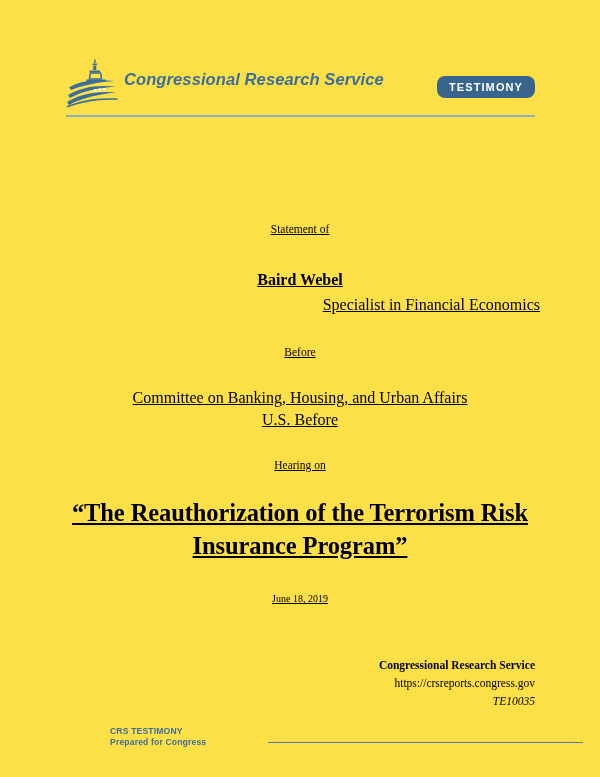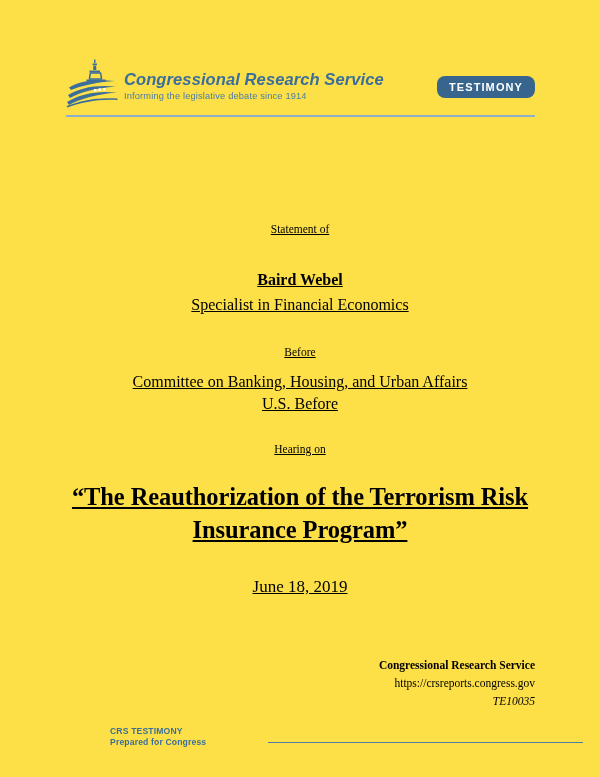--- a/index.html
+++ b/index.html
@@ -103,45 +103,46 @@
   .author {
     font-size: 16px;
     font-weight: bold;
     margin-top: 32px;
     line-height: 1.35;
   }
   .author-role {
     font-size: 16px;
     line-height: 1.35;
     margin-top: 3px;
+    text-align: right;
   }
   .before-label {
     margin-top: 30px;
   }
   .committee {
     font-size: 16px;
     line-height: 1.35;
-    margin-top: 11px;
+    margin-top: 27px;
   }
   .committee-chamber {
     font-size: 16px;
     line-height: 1.35;
   }
   .hearing-label {
     margin-top: 28px;
   }
   .doc-title {
     font-size: 24.5px;
     font-weight: bold;
     line-height: 1.33;
     margin-top: 24px;
     letter-spacing: -0.1px;
   }
   .doc-date {
-    font-size: 17px;
+    font-size: 10px;
     margin-top: 31px;
   }
 
   
   .imprint {
     position: absolute;
     right: 65px;
     top: 657px;
     text-align: right;
     line-height: 1.55;
@@ -218,21 +219,20 @@
           <rect x="74" y="58" width="5" height="5" fill="#ffffff"></rect>
 
           <path d="M2 86 C28 71 58 63 102 67 C58 71 28 80 6 92 Z"></path>
 
           <path d="M1 94 C30 83 62 76 103 79 L103 82 C62 80 32 87 3 97 Z"></path>
         </g>
       </svg>
 
       <div class="wordmark">
         <div class="wordmark-title">Congressional Research Service</div>
-        <div class="wordmark-tagline">Informing the legislative debate since 1914</div>
       </div>
     </div>
 
     <div class="testimony-badge">TESTIMONY</div>
   </div>
 
   <div class="header-rule"></div>
 
   <div class="cover">
     <div class="line-small">Statement of</div>

